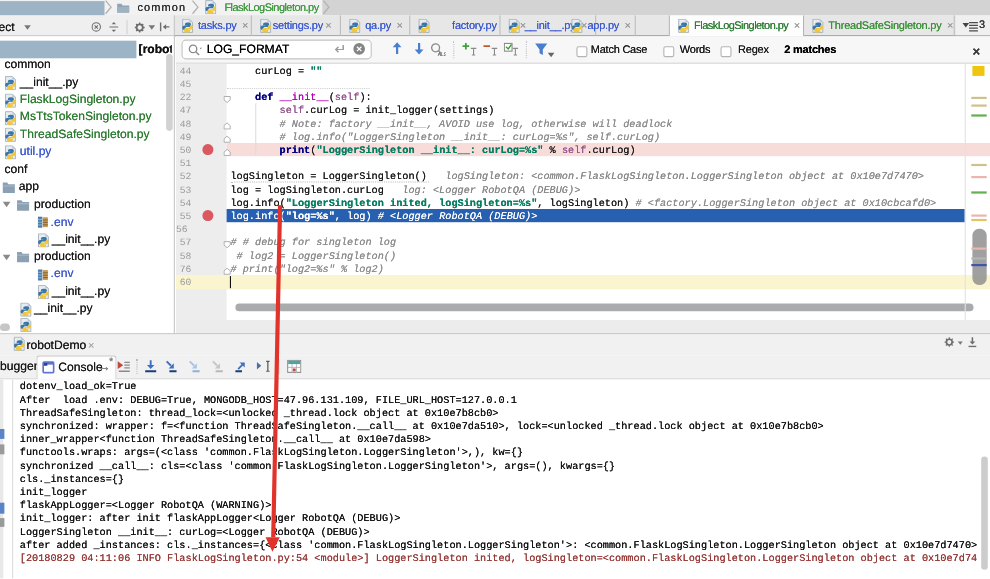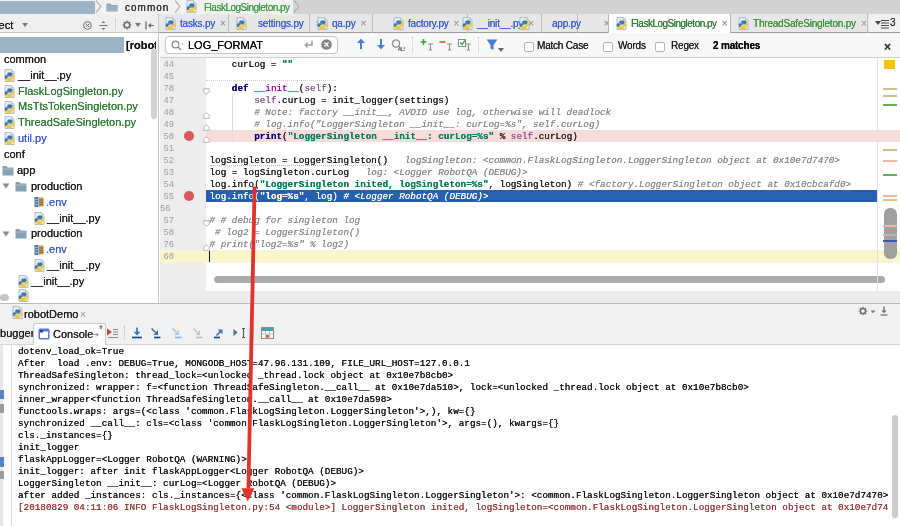--- a/index.html
+++ b/index.html
@@ -73,61 +73,61 @@
 <div class="a row" style="left:158px;top:14px;width:71px;height:19px;border-right:1px solid #bdbdbd;padding-left:6px;gap:3px">
     <span style="flex:0 0 13px;height:13px"><svg width="13" height="13" viewBox="0 0 13 13">
         <path d="M2 0.5h6.2L11 3.3V12.5H2z" fill="#e8ecef" stroke="#9fb0bc" stroke-width="0.8"></path>
         <path d="M8.2 0.5L11 3.3H8.2z" fill="#b9c7d1"></path>
         <path d="M6.3 3.4c-1.5 0-2.1.7-2.1 1.6v.9h2.2v.35H3.5c-1 0-1.8.6-1.8 1.9s.7 1.9 1.7 1.9h.9V9.1c0-1 .8-1.55 1.8-1.55h2c.9 0 1.5-.65 1.5-1.55v-1c0-.9-.7-1.6-1.7-1.6z" fill="#3976ab"></path>
         <path d="M6.7 12.6c1.5 0 2.1-.7 2.1-1.6v-.9H6.6v-.35h2.9c1 0 1.8-.6 1.8-1.9S10.6 6 9.6 6h-.9v1c0 1-.8 1.55-1.8 1.55h-2c-.9 0-1.5.65-1.5 1.55v1c0 .9.7 1.5 1.7 1.5z" fill="#f2c63c"></path>
       </svg></span>
     <span style="color:#3c5bd0;font-size:10px;letter-spacing:-0.2px">tasks.py</span>
     <span class="tabx" style="margin-left:2px">×</span>
   </div>
-<div class="a row" style="left:229px;top:14px;width:81px;height:19px;border-right:1px solid #bdbdbd;padding-left:6px;gap:10px">
+<div class="a row" style="left:229px;top:14px;width:81px;height:19px;border-right:1px solid #bdbdbd;padding-left:6px;gap:0">
     <span style="flex:0 0 13px;height:13px"><svg width="13" height="13" viewBox="0 0 13 13">
         <path d="M2 0.5h6.2L11 3.3V12.5H2z" fill="#e8ecef" stroke="#9fb0bc" stroke-width="0.8"></path>
         <path d="M8.2 0.5L11 3.3H8.2z" fill="#b9c7d1"></path>
         <path d="M6.3 3.4c-1.5 0-2.1.7-2.1 1.6v.9h2.2v.35H3.5c-1 0-1.8.6-1.8 1.9s.7 1.9 1.7 1.9h.9V9.1c0-1 .8-1.55 1.8-1.55h2c.9 0 1.5-.65 1.5-1.55v-1c0-.9-.7-1.6-1.7-1.6z" fill="#3976ab"></path>
         <path d="M6.7 12.6c1.5 0 2.1-.7 2.1-1.6v-.9H6.6v-.35h2.9c1 0 1.8-.6 1.8-1.9S10.6 6 9.6 6h-.9v1c0 1-.8 1.55-1.8 1.55h-2c-.9 0-1.5.65-1.5 1.55v1c0 .9.7 1.5 1.7 1.5z" fill="#f2c63c"></path>
       </svg></span>
     <span style="color:#3c5bd0;font-size:10px;letter-spacing:-0.2px">settings.py</span>
     <span class="tabx" style="margin-left:2px">×</span>
   </div>
 <div class="a row" style="left:310px;top:14px;width:63px;height:19px;border-right:1px solid #bdbdbd;padding-left:6px;gap:3px">
     <span style="flex:0 0 13px;height:13px"><svg width="13" height="13" viewBox="0 0 13 13">
         <path d="M2 0.5h6.2L11 3.3V12.5H2z" fill="#e8ecef" stroke="#9fb0bc" stroke-width="0.8"></path>
         <path d="M8.2 0.5L11 3.3H8.2z" fill="#b9c7d1"></path>
         <path d="M6.3 3.4c-1.5 0-2.1.7-2.1 1.6v.9h2.2v.35H3.5c-1 0-1.8.6-1.8 1.9s.7 1.9 1.7 1.9h.9V9.1c0-1 .8-1.55 1.8-1.55h2c.9 0 1.5-.65 1.5-1.55v-1c0-.9-.7-1.6-1.7-1.6z" fill="#3976ab"></path>
         <path d="M6.7 12.6c1.5 0 2.1-.7 2.1-1.6v-.9H6.6v-.35h2.9c1 0 1.8-.6 1.8-1.9S10.6 6 9.6 6h-.9v1c0 1-.8 1.55-1.8 1.55h-2c-.9 0-1.5.65-1.5 1.55v1c0 .9.7 1.5 1.7 1.5z" fill="#f2c63c"></path>
       </svg></span>
     <span style="color:#3c5bd0;font-size:10px;letter-spacing:-0.2px">qa.py</span>
     <span class="tabx" style="margin-left:2px">×</span>
   </div>
-<div class="a row" style="left:386px;top:14px;width:82px;height:19px;border-right:1px solid #bdbdbd;padding-left:6px;gap:3px">
+<div class="a row" style="left:373px;top:14px;width:82px;height:19px;border-right:1px solid #bdbdbd;padding-left:6px;gap:19px">
     <span style="flex:0 0 13px;height:13px"><svg width="13" height="13" viewBox="0 0 13 13">
         <path d="M2 0.5h6.2L11 3.3V12.5H2z" fill="#e8ecef" stroke="#9fb0bc" stroke-width="0.8"></path>
         <path d="M8.2 0.5L11 3.3H8.2z" fill="#b9c7d1"></path>
         <path d="M6.3 3.4c-1.5 0-2.1.7-2.1 1.6v.9h2.2v.35H3.5c-1 0-1.8.6-1.8 1.9s.7 1.9 1.7 1.9h.9V9.1c0-1 .8-1.55 1.8-1.55h2c.9 0 1.5-.65 1.5-1.55v-1c0-.9-.7-1.6-1.7-1.6z" fill="#3976ab"></path>
         <path d="M6.7 12.6c1.5 0 2.1-.7 2.1-1.6v-.9H6.6v-.35h2.9c1 0 1.8-.6 1.8-1.9S10.6 6 9.6 6h-.9v1c0 1-.8 1.55-1.8 1.55h-2c-.9 0-1.5.65-1.5 1.55v1c0 .9.7 1.5 1.7 1.5z" fill="#f2c63c"></path>
       </svg></span>
     <span style="color:#3c5bd0;font-size:10px;letter-spacing:-0.2px">factory.py</span>
     <span class="tabx" style="margin-left:2px">×</span>
   </div>
 <div class="a row" style="left:455px;top:14px;width:87px;height:19px;border-right:1px solid #bdbdbd;padding-left:6px;gap:3px">
     <span style="flex:0 0 13px;height:13px"><svg width="13" height="13" viewBox="0 0 13 13">
         <path d="M2 0.5h6.2L11 3.3V12.5H2z" fill="#e8ecef" stroke="#9fb0bc" stroke-width="0.8"></path>
         <path d="M8.2 0.5L11 3.3H8.2z" fill="#b9c7d1"></path>
         <path d="M6.3 3.4c-1.5 0-2.1.7-2.1 1.6v.9h2.2v.35H3.5c-1 0-1.8.6-1.8 1.9s.7 1.9 1.7 1.9h.9V9.1c0-1 .8-1.55 1.8-1.55h2c.9 0 1.5-.65 1.5-1.55v-1c0-.9-.7-1.6-1.7-1.6z" fill="#3976ab"></path>
         <path d="M6.7 12.6c1.5 0 2.1-.7 2.1-1.6v-.9H6.6v-.35h2.9c1 0 1.8-.6 1.8-1.9S10.6 6 9.6 6h-.9v1c0 1-.8 1.55-1.8 1.55h-2c-.9 0-1.5.65-1.5 1.55v1c0 .9.7 1.5 1.7 1.5z" fill="#f2c63c"></path>
       </svg></span>
     <span style="color:#3c5bd0;font-size:10px;letter-spacing:-0.2px">__init__.py</span>
     <span class="tabx" style="margin-left:2px">×</span>
   </div>
-<div class="a row" style="left:512px;top:14px;width:66px;height:19px;border-right:1px solid #bdbdbd;padding-left:6px;gap:21px">
+<div class="a row" style="left:512px;top:14px;width:66px;height:19px;border-right:1px solid #bdbdbd;padding-left:6px;gap:3px">
     <span style="flex:0 0 13px;height:13px"><svg width="13" height="13" viewBox="0 0 13 13">
         <path d="M2 0.5h6.2L11 3.3V12.5H2z" fill="#e8ecef" stroke="#9fb0bc" stroke-width="0.8"></path>
         <path d="M8.2 0.5L11 3.3H8.2z" fill="#b9c7d1"></path>
         <path d="M6.3 3.4c-1.5 0-2.1.7-2.1 1.6v.9h2.2v.35H3.5c-1 0-1.8.6-1.8 1.9s.7 1.9 1.7 1.9h.9V9.1c0-1 .8-1.55 1.8-1.55h2c.9 0 1.5-.65 1.5-1.55v-1c0-.9-.7-1.6-1.7-1.6z" fill="#3976ab"></path>
         <path d="M6.7 12.6c1.5 0 2.1-.7 2.1-1.6v-.9H6.6v-.35h2.9c1 0 1.8-.6 1.8-1.9S10.6 6 9.6 6h-.9v1c0 1-.8 1.55-1.8 1.55h-2c-.9 0-1.5.65-1.5 1.55v1c0 .9.7 1.5 1.7 1.5z" fill="#f2c63c"></path>
       </svg></span>
     <span style="color:#3c5bd0;font-size:10px;letter-spacing:-0.2px">app.py</span>
     <span class="tabx" style="margin-left:2px">×</span>
   </div>
 <div class="a row" style="left:608px;top:14px;width:123px;height:19px;background:#fdfdfd;border-left:1px solid #b5b5b5;border-right:1px solid #b5b5b5;padding-left:6px;gap:3px">
@@ -384,21 +384,21 @@
 <div class="a" style="left:205.5px;top:130px;width:694.5px;height:12px;background:#f8dcd9"></div>
 <div class="a" style="left:205.5px;top:190px;width:671.5px;height:12px;background:#2760b0"></div>
 <div class="a" style="left:160px;top:250px;width:740px;height:12.5px;background:#fbf5cf"></div>
 
 <div class="a" style="left:206px;top:80px;width:130px;height:0;border-top:1px dotted #cfcfcf"></div>
 
 <div class="a" style="left:232px;top:94px;width:1px;height:47px;background:#dcdcdc"></div>
 <div class="a" style="left:209.5px;top:165px;width:180px;height:0;border-top:1px dotted #b9b9b9"></div>
 <div class="a" style="left:160px;top:59px;width:14px;text-align:right;font-family:'Liberation Mono',monospace;font-size:8.8px;line-height:12px;color:#9a9a9a;text-shadow:none">44</div>
 <div class="a" style="left:160px;top:71px;width:14px;text-align:right;font-family:'Liberation Mono',monospace;font-size:8.8px;line-height:12px;color:#9a9a9a;text-shadow:none">45</div>
-<div class="a" style="left:160px;top:83px;width:14px;text-align:right;font-family:'Liberation Mono',monospace;font-size:8.8px;line-height:12px;color:#9a9a9a;text-shadow:none">78</div>
+<div class="a" style="left:160px;top:83px;width:14px;text-align:right;font-family:'Liberation Mono',monospace;font-size:8.8px;line-height:12px;color:#9a9a9a;text-shadow:none">22</div>
 <div class="a" style="left:160px;top:95px;width:14px;text-align:right;font-family:'Liberation Mono',monospace;font-size:8.8px;line-height:12px;color:#9a9a9a;text-shadow:none">47</div>
 <div class="a" style="left:160px;top:107px;width:14px;text-align:right;font-family:'Liberation Mono',monospace;font-size:8.8px;line-height:12px;color:#9a9a9a;text-shadow:none">48</div>
 <div class="a" style="left:160px;top:119px;width:14px;text-align:right;font-family:Liberation Mono, monospace;font-size:8.8px;line-height:12px;color:#9a9a9a;text-shadow:none">49</div>
 <div class="a" style="left:160px;top:131px;width:14px;text-align:right;font-family:'Liberation Mono',monospace;font-size:8.8px;line-height:12px;color:#9a9a9a;text-shadow:none">50</div>
 <div class="a" style="left:160px;top:143px;width:14px;text-align:right;font-family:'Liberation Mono',monospace;font-size:8.8px;line-height:12px;color:#9a9a9a;text-shadow:none">51</div>
 <div class="a" style="left:160px;top:155px;width:14px;text-align:right;font-family:'Liberation Mono',monospace;font-size:8.8px;line-height:12px;color:#9a9a9a;text-shadow:none">52</div>
 <div class="a" style="left:160px;top:167px;width:14px;text-align:right;font-family:'Liberation Mono',monospace;font-size:8.8px;line-height:12px;color:#9a9a9a;text-shadow:none">53</div>
 <div class="a" style="left:160px;top:179px;width:14px;text-align:right;font-family:'Liberation Mono',monospace;font-size:8.8px;line-height:12px;color:#9a9a9a;text-shadow:none">54</div>
 <div class="a" style="left:160px;top:191px;width:14px;text-align:right;font-family:'Liberation Mono',monospace;font-size:8.8px;line-height:12px;color:#9a9a9a;text-shadow:none">55</div>
 <div class="a" style="left:160px;top:203px;width:14px;text-align:left;font-family:'Liberation Mono',monospace;font-size:8.8px;line-height:12px;color:#9a9a9a;text-shadow:none">56</div>

